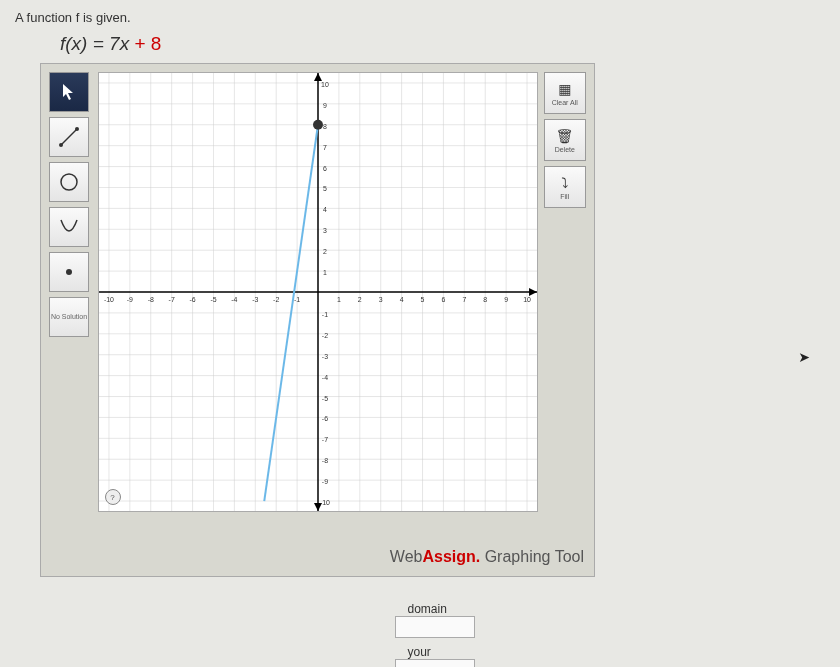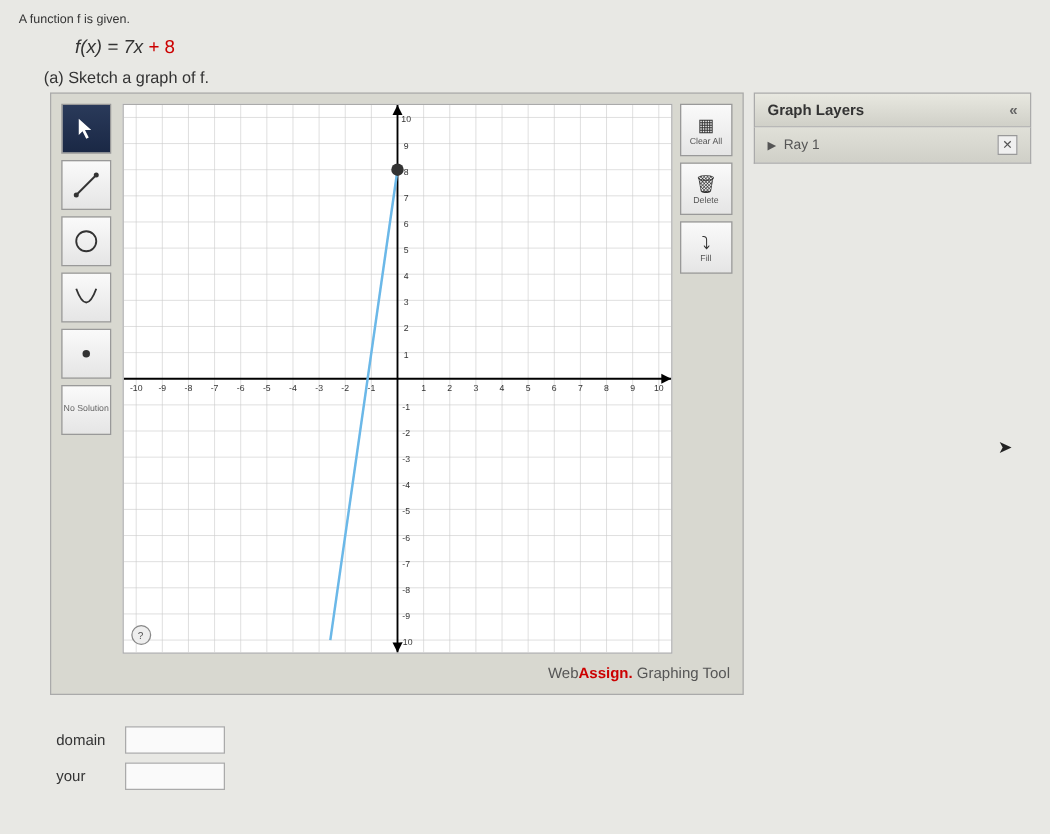--- a/index.html
+++ b/index.html
@@ -1,58 +1,57 @@
 <!DOCTYPE html>
 <html><head>
   <meta charset="utf-8">
   <style>
     * { box-sizing: border-box; margin: 0; padding: 0; }
     body { font-family: Arial, sans-serif; background: #e8e8e4; width: 840px; height: 667px; overflow: hidden; position: relative; }
     .content { padding: 10px 15px; color: #333; }
-    .problem-text { font-size: 10px; margin-bottom: 8px; }
-    .fn { font-size: 15px; margin-left: 45px; margin-bottom: 8px; font-style: italic; }
+    .problem-text { font-size: 13px; margin-bottom: 8px; }
+    .fn { font-size: 19px; margin-left: 45px; margin-bottom: 8px; font-style: italic; }
     .fn .plus8 { color: #c00; font-style: normal; }
     .part-label { font-size: 13px; margin-left: 20px; margin-bottom: 5px; }
     .graphing-area { display: flex; margin-left: 25px; }
     .main-panel { width: 555px; background: #d8d8d0; border: 1px solid #aaa; padding: 5px; }
     .panel-inner { display: flex; }
     .toolbar { width: 50px; display: flex; flex-direction: column; gap: 5px; padding: 3px; }
     .tool-btn { width: 40px; height: 40px; border: 1px solid #999; background: linear-gradient(#fafafa,#e5e5e5); display:flex; align-items:center; justify-content:center; cursor:pointer; font-size:11px; }
     .tool-btn.active { background: linear-gradient(#2a3a5a,#1a2845); color:#fff; }
     .tool-btn.nosol { font-size:7px; line-height:1.1; color:#666; text-align:center; }
     .graph-wrap { flex:1; padding:3px; }
     .graph-box { width: 440px; height: 440px; background:#fff; border:1px solid #aaa; position:relative; }
     .graph-box svg { width:100%; height:100%; }
     .side-tools { width:50px; display:flex; flex-direction:column; gap:5px; padding:3px; align-items:center;}
     .side-btn { width:42px; height:42px; border:1px solid #999; background:linear-gradient(#fafafa,#e5e5e5); display:flex; flex-direction:column; align-items:center; justify-content:center; font-size:7px; color:#555; cursor:pointer; }
     .side-btn .icon { font-size:14px; margin-bottom:2px; color:#333;}
-    .footer-tool { font-size:12px; color:#555; padding:5px; text-align:right; }
+    .footer-tool { font-size:16px; color:#555; padding:5px; text-align:right;margin-top:28px; }
     .footer-tool b { color:#c00; }
     .layers { width:235px; margin-left:8px; }
     .layers-header { background:linear-gradient(#e8e8e0,#d0d0c8); border:1px solid #aaa; padding:6px 10px; font-size:12px; font-weight:bold; display:flex; justify-content:space-between; align-items:center;}
     .layer-item { background:linear-gradient(#e0e0d8,#d0d0c8); border:1px solid #aaa; border-top:none; padding:6px 10px; font-size:11px; display:flex; align-items:center; justify-content:space-between; color:#555;}
     .layer-item .arrow { margin-right:6px; font-size:9px;}
     .close-x { width:16px; height:16px; border:1px solid #999; background:#f0f0f0; font-size:10px; display:flex; align-items:center; justify-content:center;}
     .part-b { margin-left:30px; margin-top:25px; font-size:13px; }
-    .row { display:flex; align-items:center; margin:7px 0; }
+    .row { display:flex; align-items:center; margin:7px 0;flex-direction:column; }
     .row .lbl { width:55px; font-size:12px; }
     .row input { width:80px; height:22px; border:1px solid #aaa; background:#fafafa; }
     .chev { font-size:12px; color:#666; }
     .corner-badge { position:absolute; bottom:6px; left:6px; width:16px; height:16px; border:1px solid #888; border-radius:8px; font-size:8px; display:flex; align-items:center; justify-content:center; background:#eee; color:#555;}
     .cursor-arrow { position:absolute; top:349px; right:30px; font-size:14px; color:#222; }
   </style>
 </head>
 <body>
 
 <div class="content">
   <div class="problem-text">A function f is given.</div>
   <div class="fn">
     <span>f(x) = 7x </span><span class="plus8">+ 8</span>
   </div>
-  <div class="part-label">(a) Sketch a graph of f.</div>
 
   <div class="graphing-area">
     <div class="main-panel">
       <div class="panel-inner">
         <div class="toolbar">
           <div class="tool-btn active">
             <svg width="14" height="18" viewBox="0 0 14 18">
                 <path d="M1 1 L1 14 L4 11 L7 17 L9 16 L6 10 L11 10 Z" fill="#fff"></path>
               </svg>
           </div>
@@ -193,30 +192,20 @@
             <span class="icon">⤵</span>
             <span>Fill</span>
           </div>
         </div>
       </div>
       <div class="footer-tool">
         <span>Web</span><b>Assign.</b><span> Graphing Tool</span>
       </div>
     </div>
 
-    <div class="layers">
-      <div class="layers-header">
-        <span>Graph Layers</span>
-        <span class="chev">«</span>
-      </div>
-      <div class="layer-item">
-        <span><span class="arrow">▶</span><span>Ray 1</span></span>
-        <span class="close-x">✕</span>
-      </div>
-    </div>
   </div>
 
   <div class="part-b">
     <div class="row">
       <span class="lbl">domain</span>
       <input type="text" value="" style="">
     </div>
     <div class="row">
       <span class="lbl">your</span>
       <input type="text" value="" style="">

